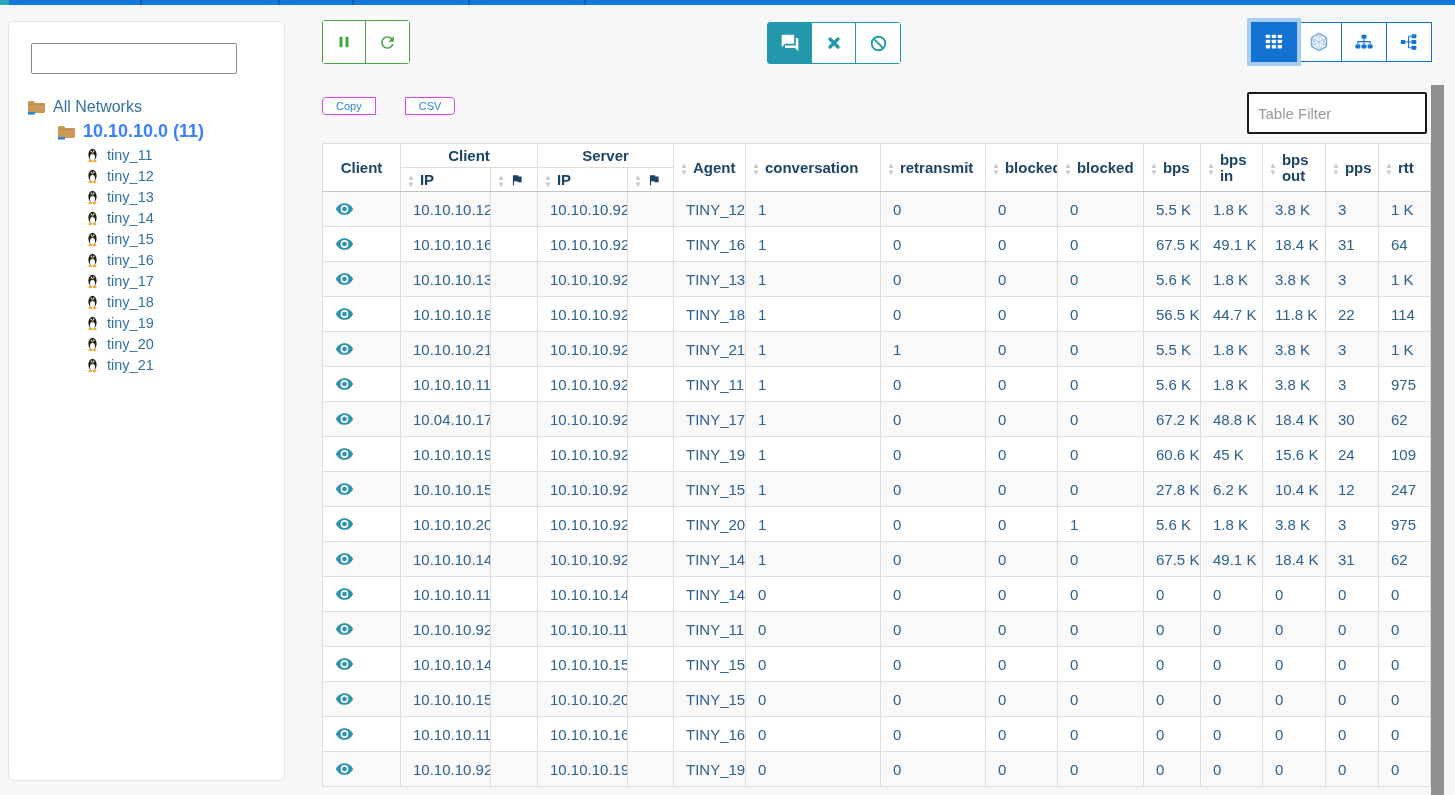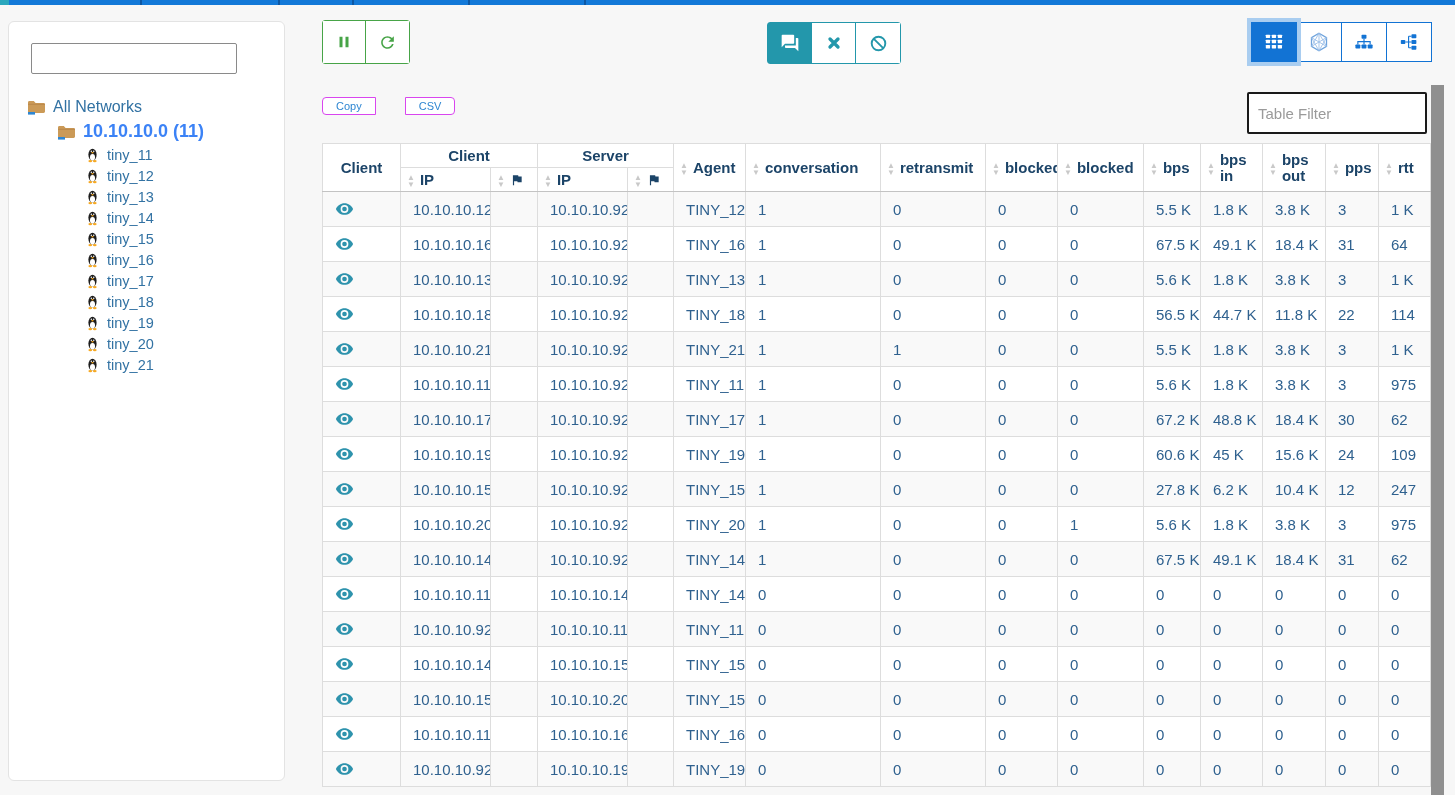--- a/index.html
+++ b/index.html
@@ -650,21 +650,21 @@
           <td>3.8 K</td>
           <td>3</td>
           <td>975</td>
         </tr>
         <tr class="odd">
           <td class="cell-action">
   <svg class="icon-eye" viewBox="0 0 24 18">
     <path d="M12 1.5C7 1.5 2.7 4.6 1 9c1.7 4.4 6 7.5 11 7.5S21.3 13.4 23 9C21.3 4.6 17 1.5 12 1.5zM12 14a5 5 0 1 1 0-10 5 5 0 0 1 0 10zm0-8a3 3 0 1 0 0 6 3 3 0 0 0 0-6z"></path>
   </svg>
 </td>
-          <td>10.10.10.17</td>
+          <td>10.04.10.17</td>
           <td></td>
           <td>10.10.10.92</td>
           <td></td>
           <td>TINY_17</td>
           <td>1</td>
           <td>0</td>
           <td>0</td>
           <td>0</td>
           <td>67.2 K</td>
           <td>48.8 K</td>

